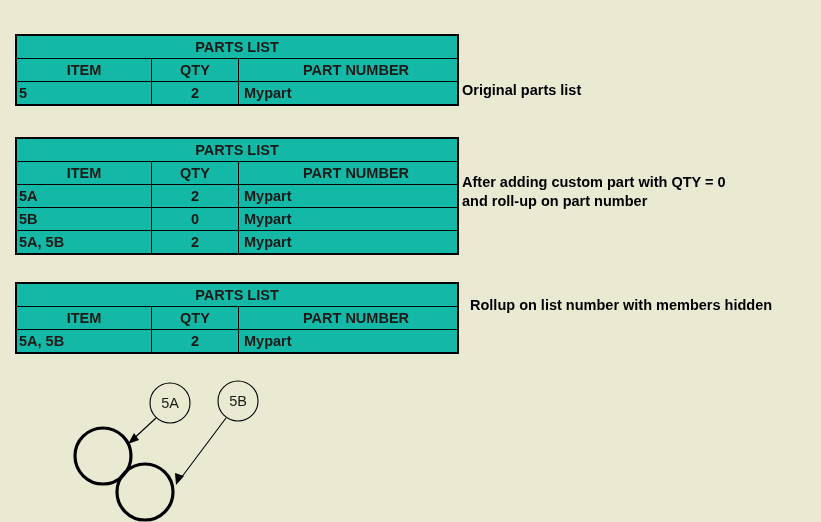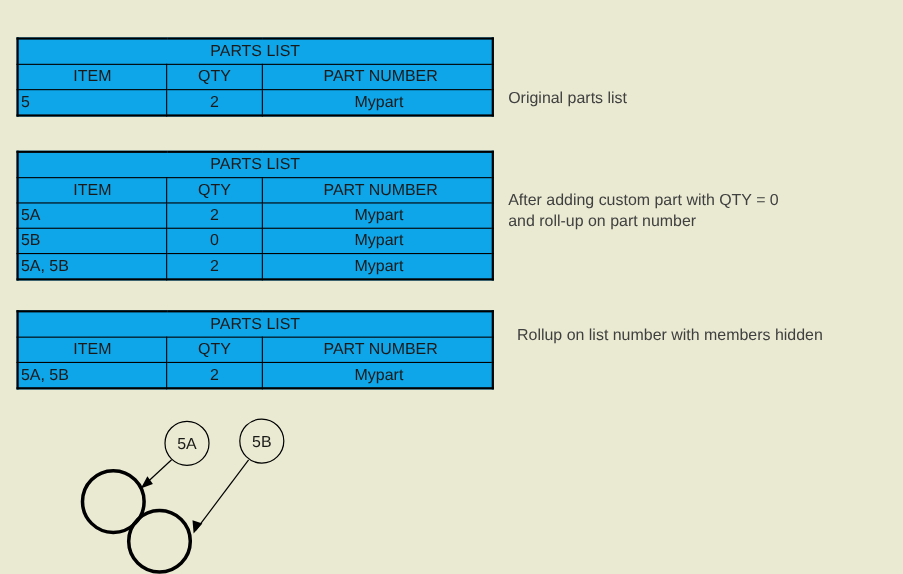--- a/index.html
+++ b/index.html
@@ -20,55 +20,57 @@
     left: 0; top: 0;
     width: 821px;
     height: 522px;
   }
 
   
   .parts-table {
     position: absolute;
     border-collapse: collapse;
     table-layout: fixed;
-    background: #0ea5e9;
+    background: #14b8a6;
     border: 2px solid #000;
+    font-weight: bold;
   }
   .parts-table td {
     border: 1px solid #000;
     height: 22px;
     padding: 0 2px;
     font-size: 14.5px;
     line-height: 22px;
     white-space: nowrap;
     overflow: hidden;
   }
   .parts-table .title-cell {
     text-align: center;
     font-size: 14.5px;
   }
   .parts-table .hdr {
     text-align: center;
   }
   .parts-table .c-item { width: 130px; }
   .parts-table .c-qty  { width: 82px;  text-align: center; }
-  .parts-table .c-pn   { width: 198px; text-align: center; padding-left: 5px; }
-  .parts-table .c-pn.hdr { text-align: center; padding-left: 8px; }
+  .parts-table .c-pn   { width: 198px; text-align: left; padding-left: 5px; }
+  .parts-table .c-pn.hdr { text-align: center; padding-left: 18px; }
 
   #table-1 { left: 15px; top: 34px; }
   #table-2 { left: 15px; top: 137px; }
   #table-3 { left: 15px; top: 282px; }
 
   
   .annotation {
     position: absolute;
     font-size: 14.5px;
     line-height: 19px;
     white-space: pre-line;
-    color: #404040;
+    color: #000000;
+    font-weight: bold;
   }
   #note-1 { left: 462px; top: 81px; }
   #note-2 { left: 462px; top: 173px; }
   #note-3 { left: 470px; top: 296px; }
 
   
   #balloon-diagram {
     position: absolute;
     left: 60px;
     top: 372px;

